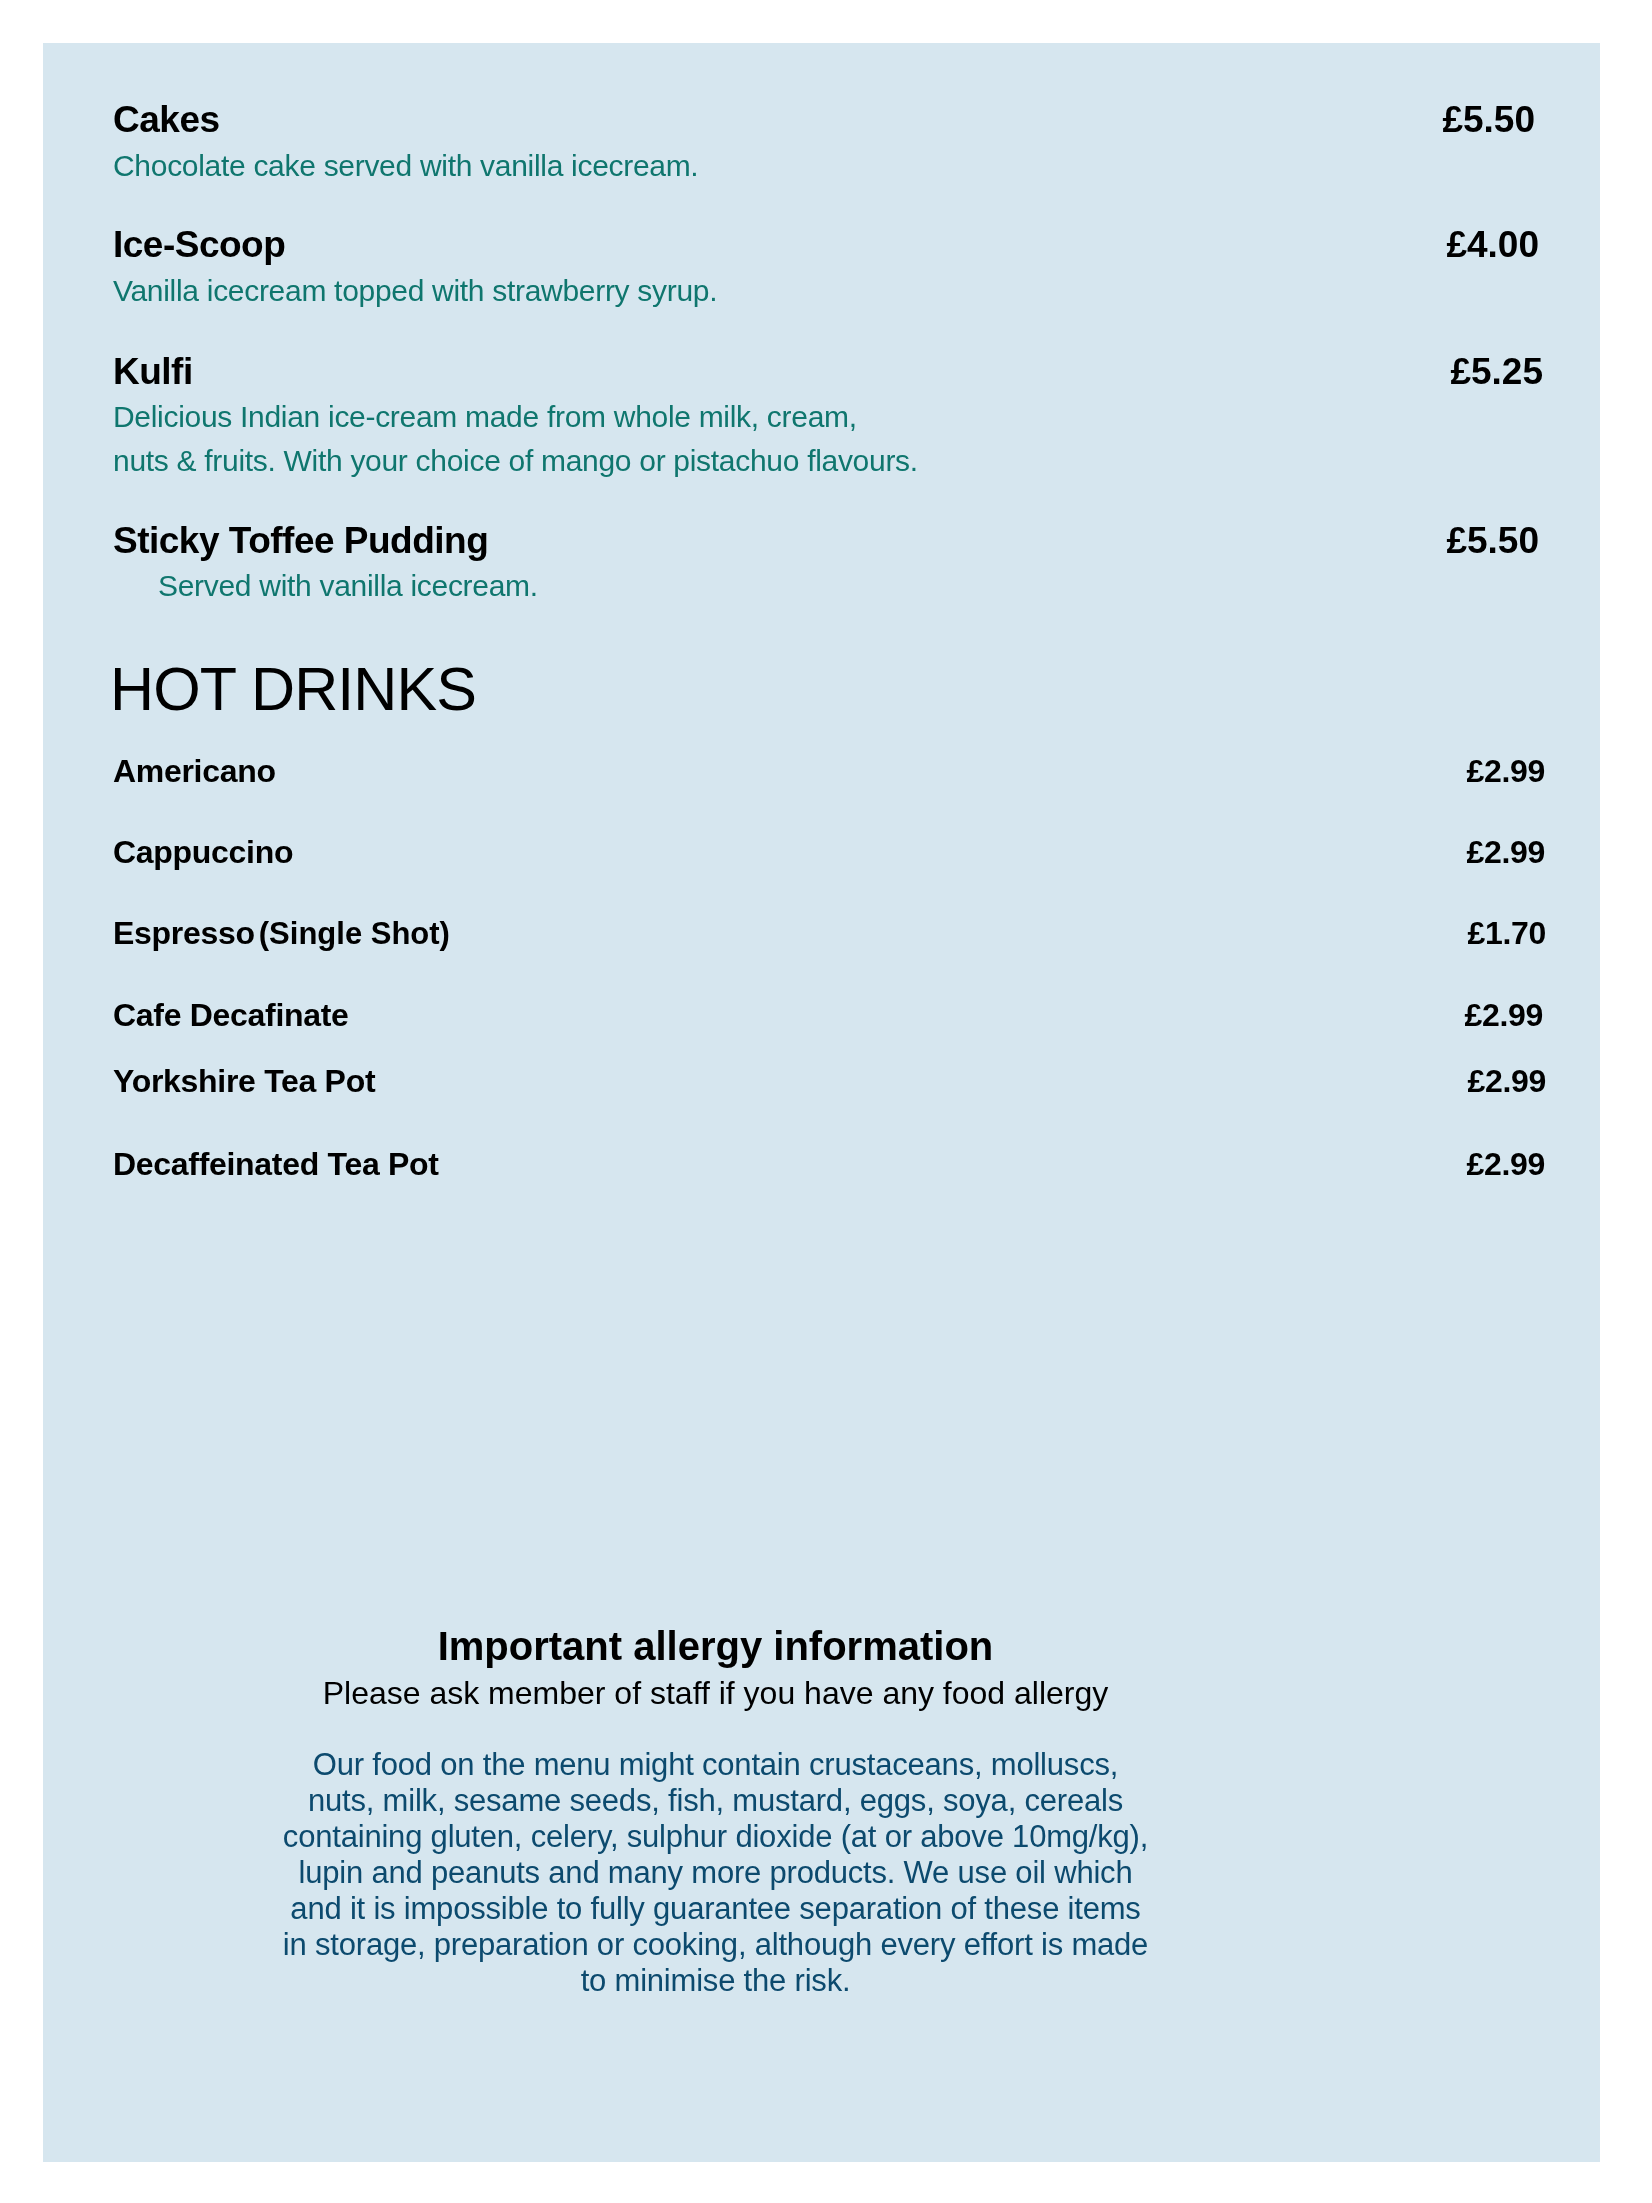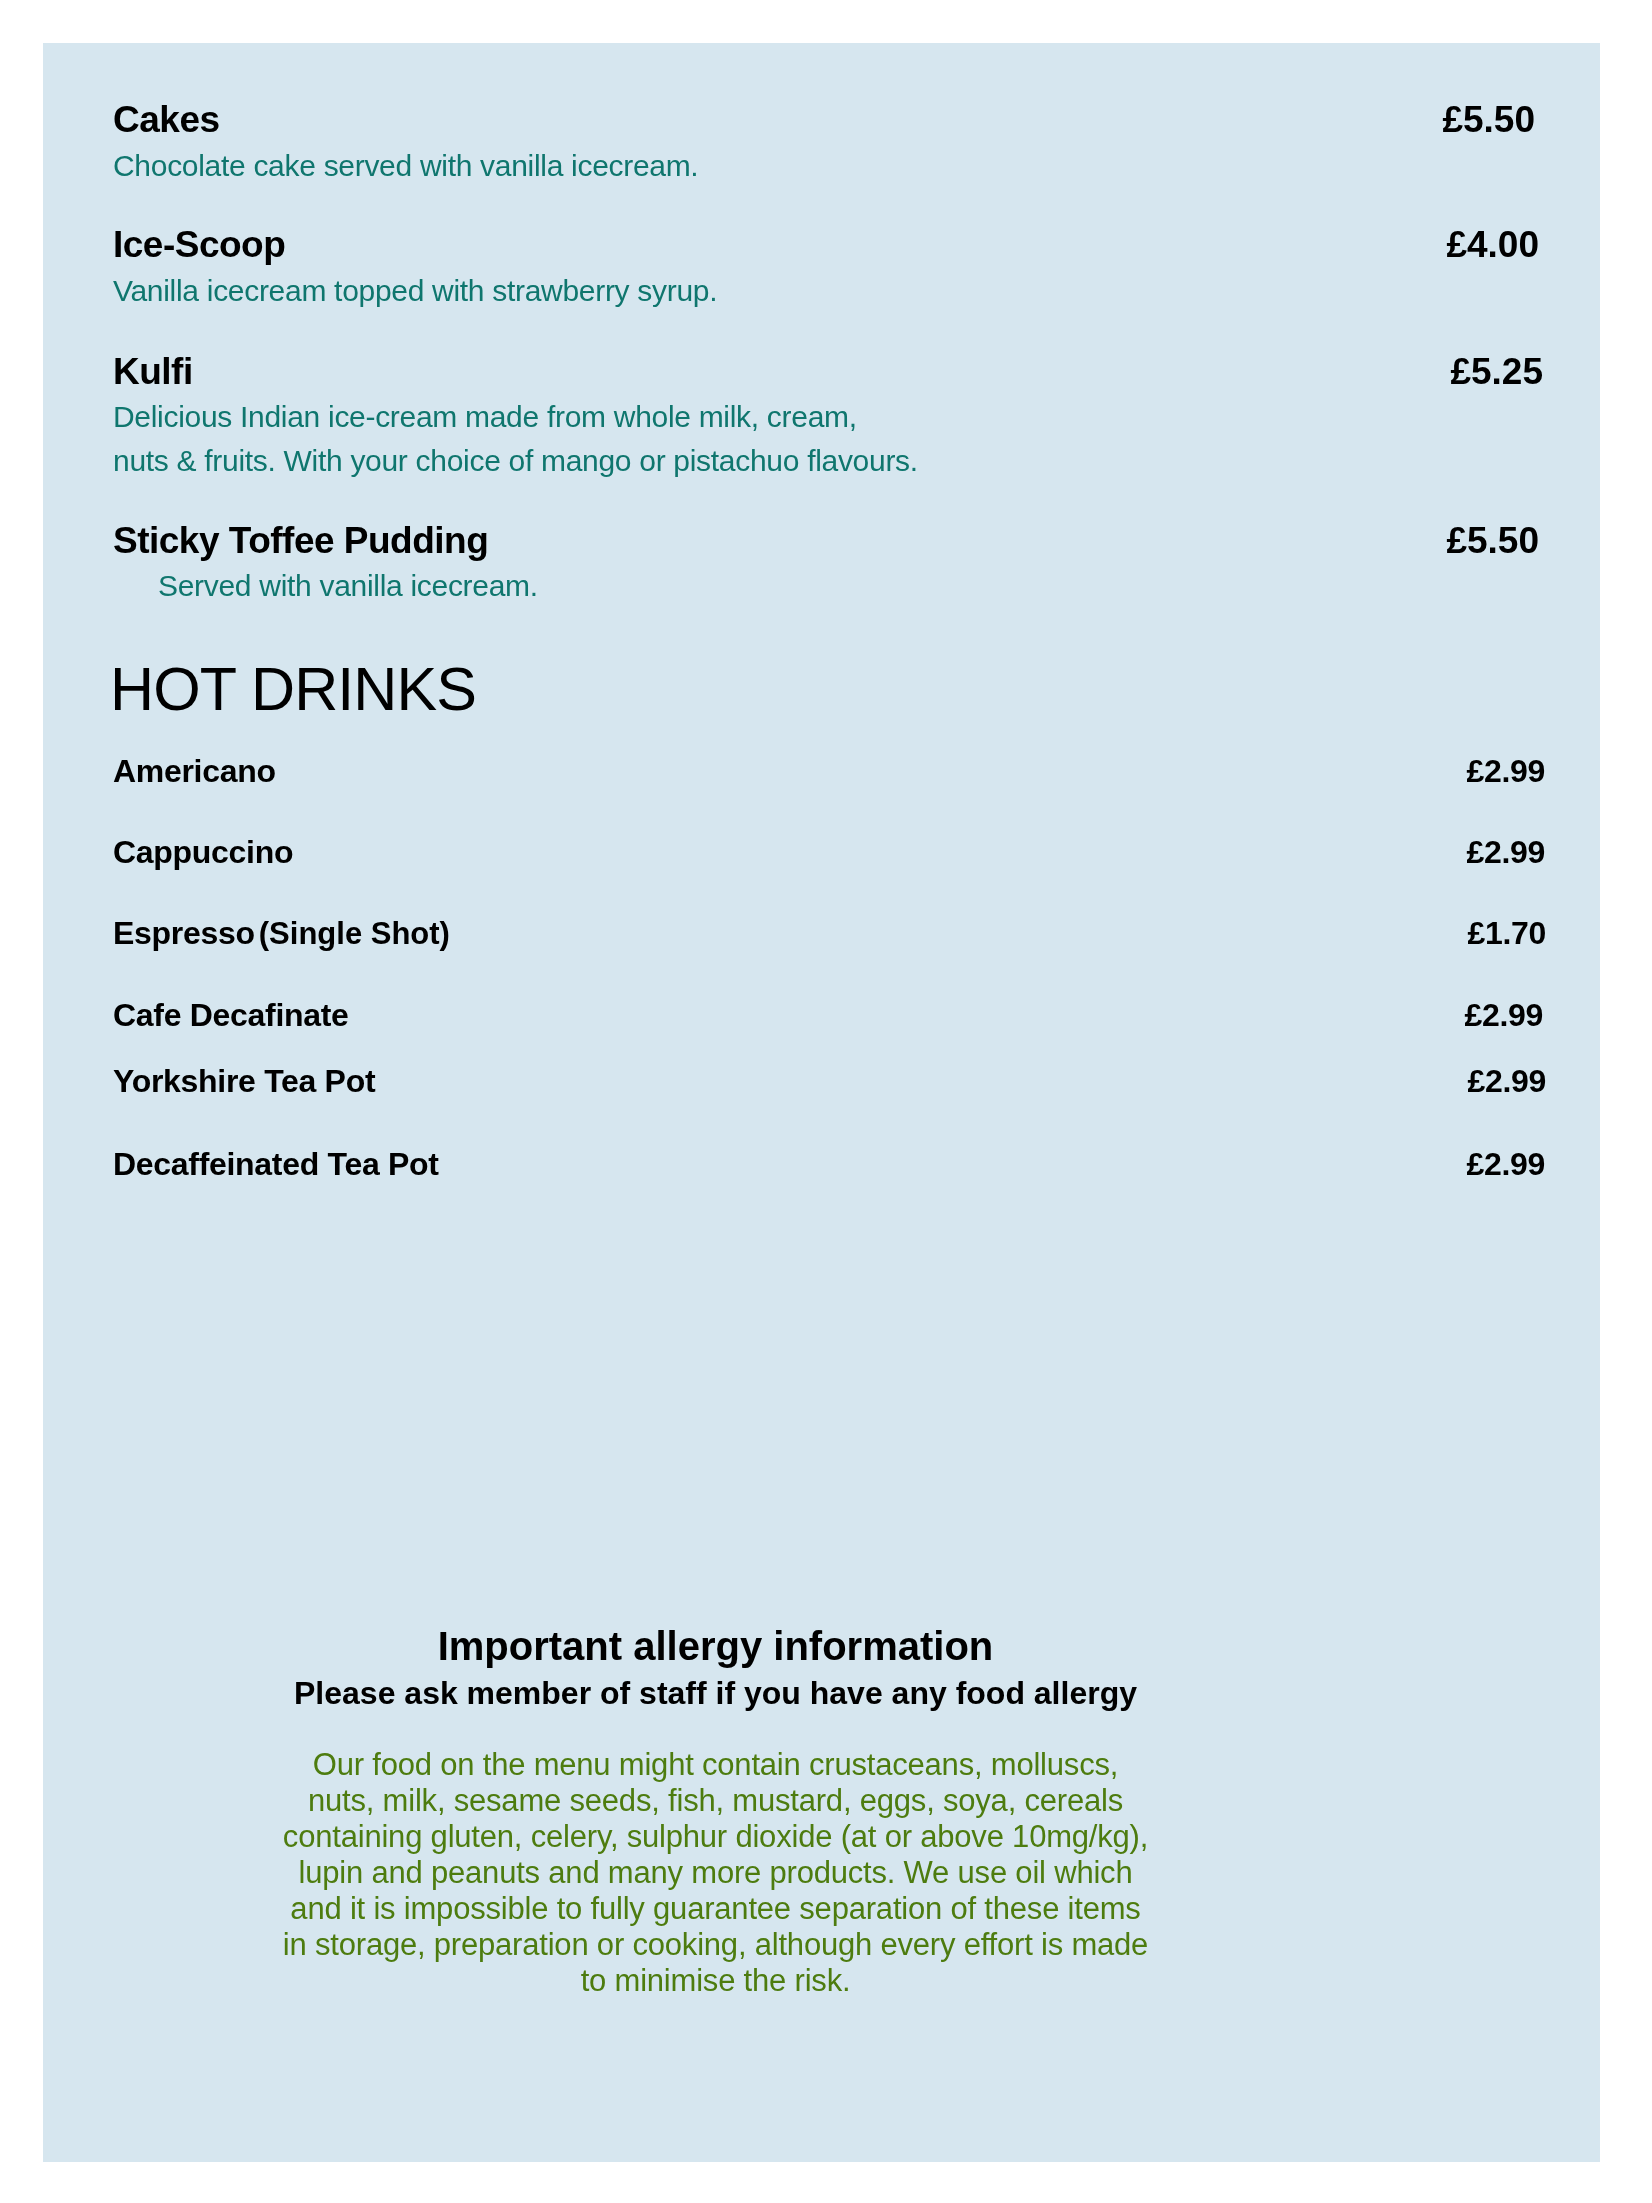--- a/index.html
+++ b/index.html
@@ -8,22 +8,22 @@
   .panel { position:absolute; left:43px; top:43px; width:1557px; height:2119px; background:#d6e6ef; }
   .abs { position:absolute; white-space:nowrap; }
   .name { font-weight:bold; font-size:37px; letter-spacing:-0.5px; }
   .desc { font-size:30px; font-weight:normal; color:#0f766e; letter-spacing:-0.3px; }
   .price { font-weight:bold; font-size:37px; right:0; text-align:center; }
   .big { font-size:32px; font-weight:bold; letter-spacing:-0.3px; }
   .sub { font-size:31px; font-weight:bold; }
   .section { font-size:61px; font-weight:normal; letter-spacing:-0.9px; }
   .center { position:absolute; left:0; width:1431px; text-align:center; white-space:nowrap; }
   .allergy-title { font-size:40px; font-weight:bold; }
-  .allergy-sub { font-size:32px; font-weight:bold; }
-  .allergy-body { font-size:31px; line-height:36px; color:#4d7c0f; letter-spacing:-0.2px; }
+  .allergy-sub { font-size:32px; font-weight:normal; }
+  .allergy-body { font-size:31px; line-height:36px; color:#0c4a6e; letter-spacing:-0.2px; }
 </style>
 </head>
 <body>
 
 <div class="panel"></div>
 
 <div class="abs name" style="left:113px;top:99px;">Cakes</div>
 <div class="abs price" style="right:118px;top:99px;">£5.50</div>
 <div class="abs desc" style="left:113px;top:149px;">Chocolate cake served with vanilla icecream.</div>
 

